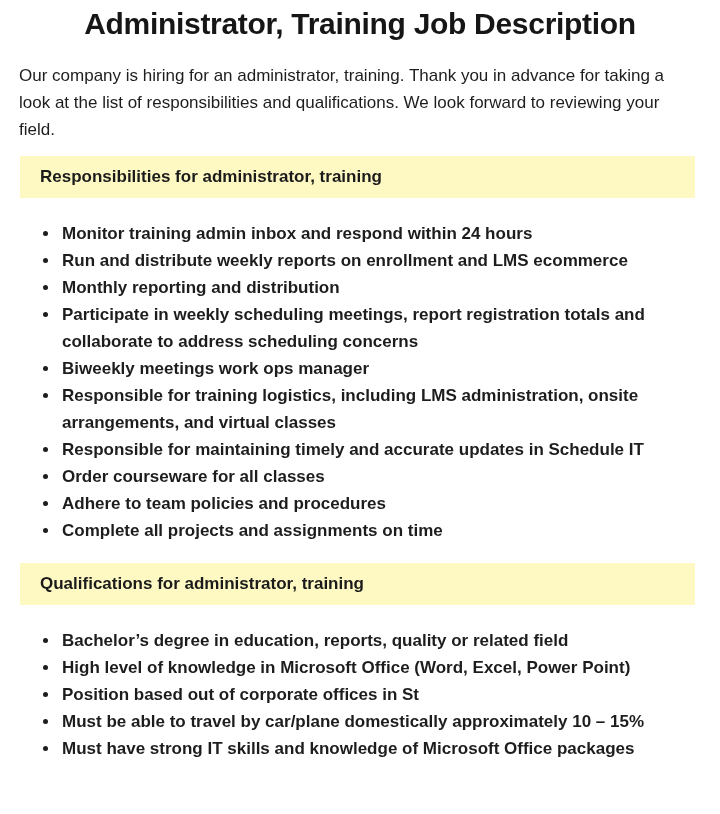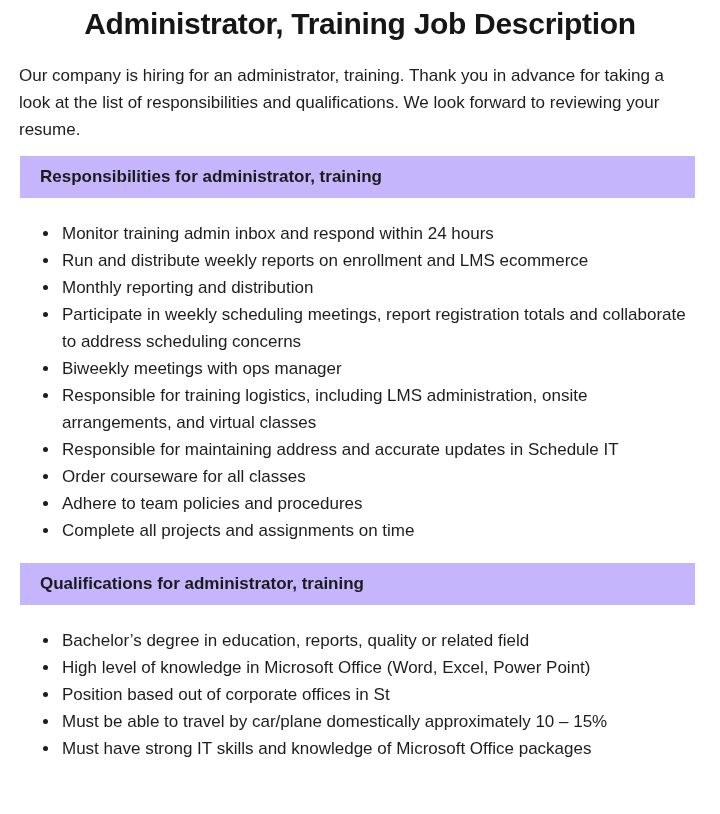--- a/index.html
+++ b/index.html
@@ -35,35 +35,36 @@
     margin: 21px 22px 0 19px;
     font-size: 17px;
     line-height: 27px;
     color: #1d1d1d;
   }
   .section-heading {
     margin: 13px 25px 0 20px;
     height: 42px;
     line-height: 42px;
     padding-left: 20px;
-    background: #c4b5fd;
+    background: #fef9c3;
     font-size: 17px;
     font-weight: bold;
     color: #1b1b1b;
     white-space: nowrap;
     overflow: hidden;
   }
   ul.bullet-list {
     list-style: none;
     margin: 22px 20px 19px 20px;
     padding: 0 0 0 42px;
     font-size: 17px;
     line-height: 27px;
     color: #1d1d1d;
     max-width: 680px;
+    font-weight: bold;
   }
   ul.bullet-list li {
     position: relative;
     margin: 0;
     padding: 0;
     max-width: 640px;
   }
   ul.bullet-list li::before {
     content: "";
     position: absolute;
@@ -74,33 +75,33 @@
     border-radius: 50%;
     background: #1d1d1d;
   }
 </style>
 </head>
 <body>
 
 <main class="page">
   <h1 class="page-title">Administrator, Training Job Description</h1>
 
-  <p class="intro">Our company is hiring for an administrator, training. Thank you in advance for taking a look at the list of responsibilities and qualifications. We look forward to reviewing your resume.</p>
+  <p class="intro">Our company is hiring for an administrator, training. Thank you in advance for taking a look at the list of responsibilities and qualifications. We look forward to reviewing your field.</p>
 
   <div id="sections">
       <section>
         <div class="section-heading">Responsibilities for administrator, training</div>
         <ul class="bullet-list">
           <li>Monitor training admin inbox and respond within 24 hours</li>
           <li>Run and distribute weekly reports on enrollment and LMS ecommerce</li>
           <li>Monthly reporting and distribution</li>
           <li>Participate in weekly scheduling meetings, report registration totals and collaborate to address scheduling concerns</li>
-          <li>Biweekly meetings with ops manager</li>
+          <li>Biweekly meetings work ops manager</li>
           <li>Responsible for training logistics, including LMS administration, onsite arrangements, and virtual classes</li>
-          <li>Responsible for maintaining address and accurate updates in Schedule IT</li>
+          <li>Responsible for maintaining timely and accurate updates in Schedule IT</li>
           <li>Order courseware for all classes</li>
           <li>Adhere to team policies and procedures</li>
           <li>Complete all projects and assignments on time</li>
         </ul>
       </section>
       <section>
         <div class="section-heading">Qualifications for administrator, training</div>
         <ul class="bullet-list">
           <li>Bachelor’s degree in education, reports, quality or related field</li>
           <li>High level of knowledge in Microsoft Office (Word, Excel, Power Point)</li>

